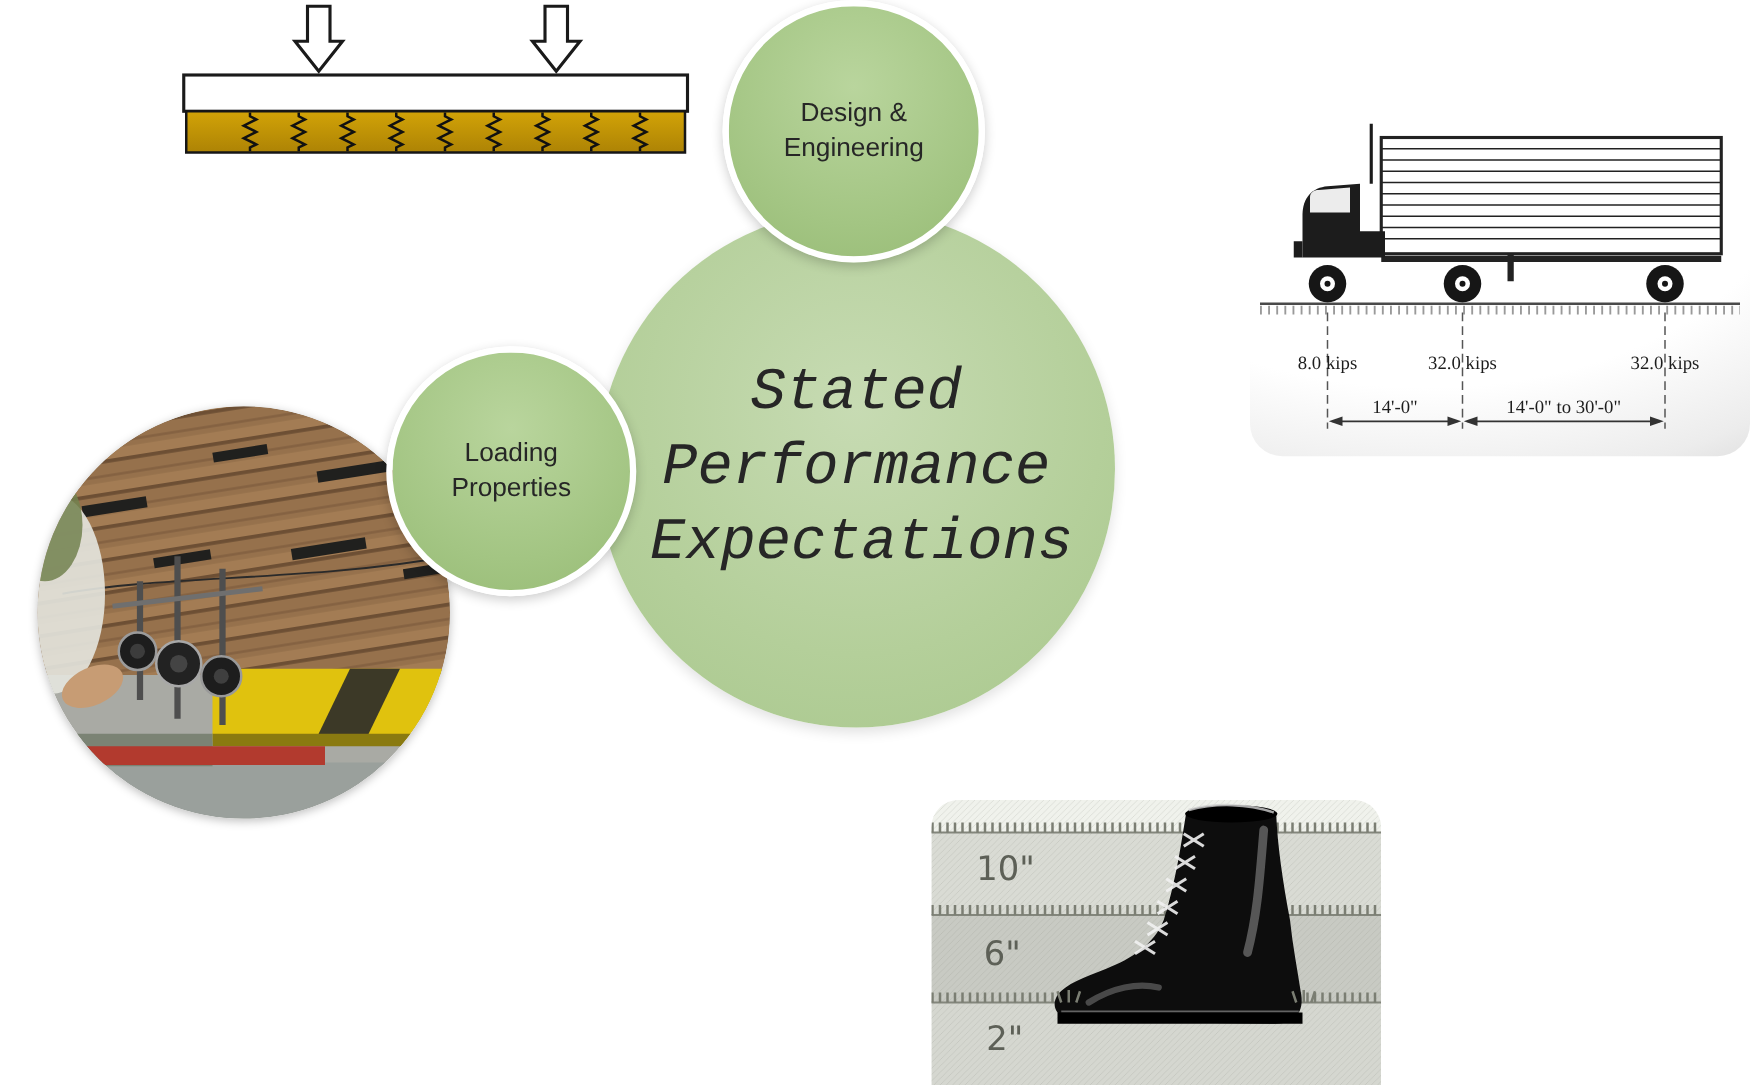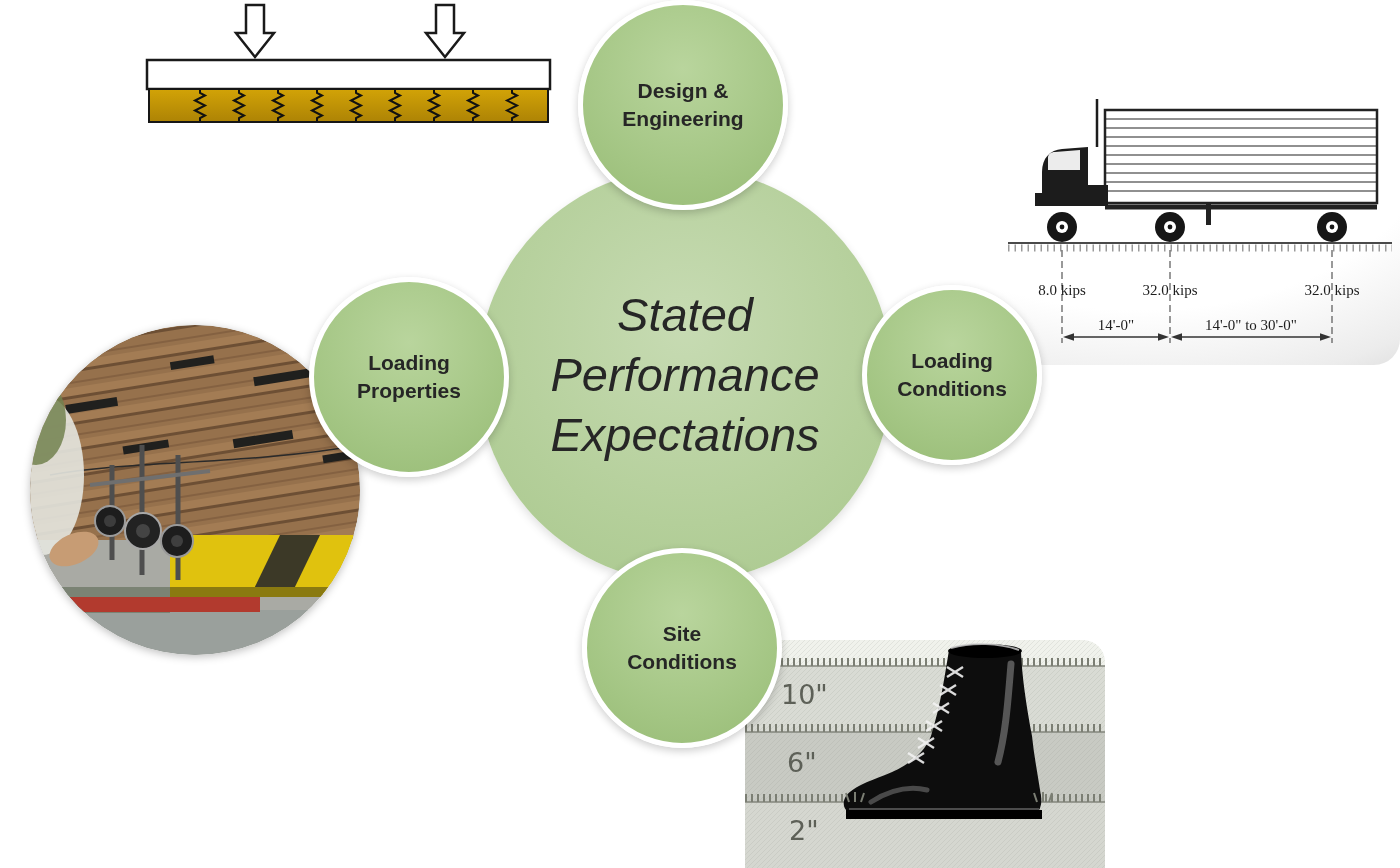--- a/index.html
+++ b/index.html
@@ -7,27 +7,27 @@
   .slide { position:relative; width:1400px; height:868px; overflow:hidden; background:#fff; }
 
   
   .node { position:absolute; border-radius:50%; display:flex; align-items:center; justify-content:center; text-align:center; color:#262626; }
   .center-node {
     left:478px; top:168px; width:414px; height:414px; z-index:1;
     background:radial-gradient(circle at 50% 38%, #c7dbb3 0%, #b4cf9a 60%, #a8c78c 100%);
     font-style:italic; font-size:47px; line-height:1.28;
     box-shadow:0 4px 10px rgba(0,0,0,0.12);
   }
-  .center-node .lbl { display:block; width:330px; }
+  .center-node .lbl { display:block; width:330px;font-family:Liberation Mono, monospace; }
   .satellite {
     z-index:3; background:radial-gradient(circle at 50% 32%, #b9d59d 0%, #a3c583 65%, #97bb75 100%);
     border:5px solid #fff; box-shadow:0 3px 9px rgba(0,0,0,0.2);
     font-size:21px; line-height:1.35;
   }
-  .satellite .lbl { display:block; width:78%; margin:auto;font-weight:bold; }
+  .satellite .lbl { display:block; width:78%; margin:auto; }
   .node-design   { left:578px; top:0px;   width:210px; height:210px; }
   .node-loading  { left:862px; top:285px; width:180px; height:180px; }
   .node-site     { left:582px; top:548px; width:200px; height:200px; }
   .node-material { left:309px; top:277px; width:200px; height:200px; }
 
   
   .beam-diagram { position:absolute; left:143px; top:3px; width:410px; height:125px; z-index:2; }
 
   .truck-panel {
     position:absolute; left:1000px; top:85px; width:400px; height:280px; z-index:2;
@@ -197,26 +197,20 @@
       </g>
     </svg>
   </div>
 
   <div class="node center-node">
     <span class="lbl">Stated Performance Expectations</span>
   </div>
   <div class="node satellite node-design">
     <span class="lbl">Design &amp; Engineering</span>
   </div>
-  <div class="node satellite node-loading">
-    <span class="lbl">Loading Conditions</span>
-  </div>
-  <div class="node satellite node-site">
-    <span class="lbl">Site Conditions</span>
-  </div>
   <div class="node satellite node-material">
     <span class="lbl">Loading Properties</span>
   </div>
 
   <div class="soil-panel">
     <svg viewBox="0 0 360 228">
       <defs>
         <pattern id="hatch" width="5" height="5" patternUnits="userSpaceOnUse">
           <path d="M0,5 L5,0" stroke="#8b8e84" stroke-width="0.6"></path>
         </pattern>

